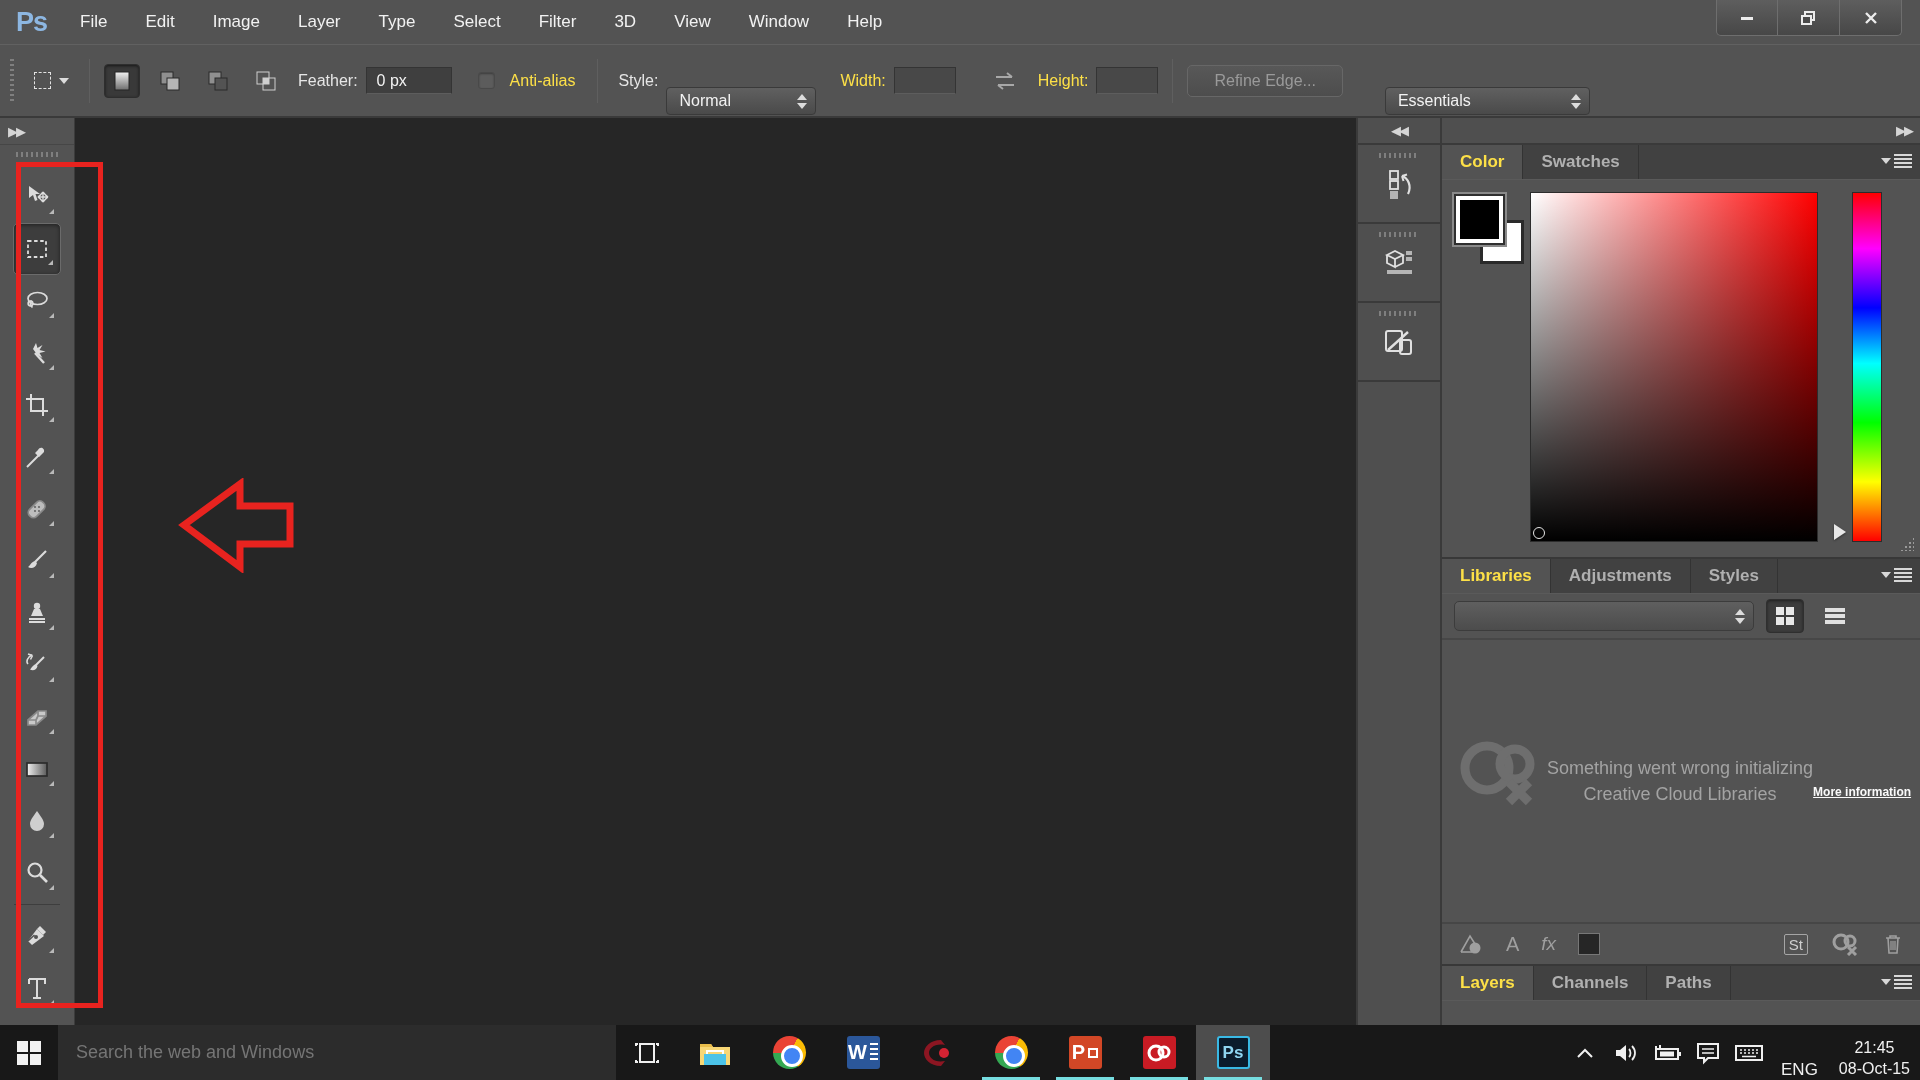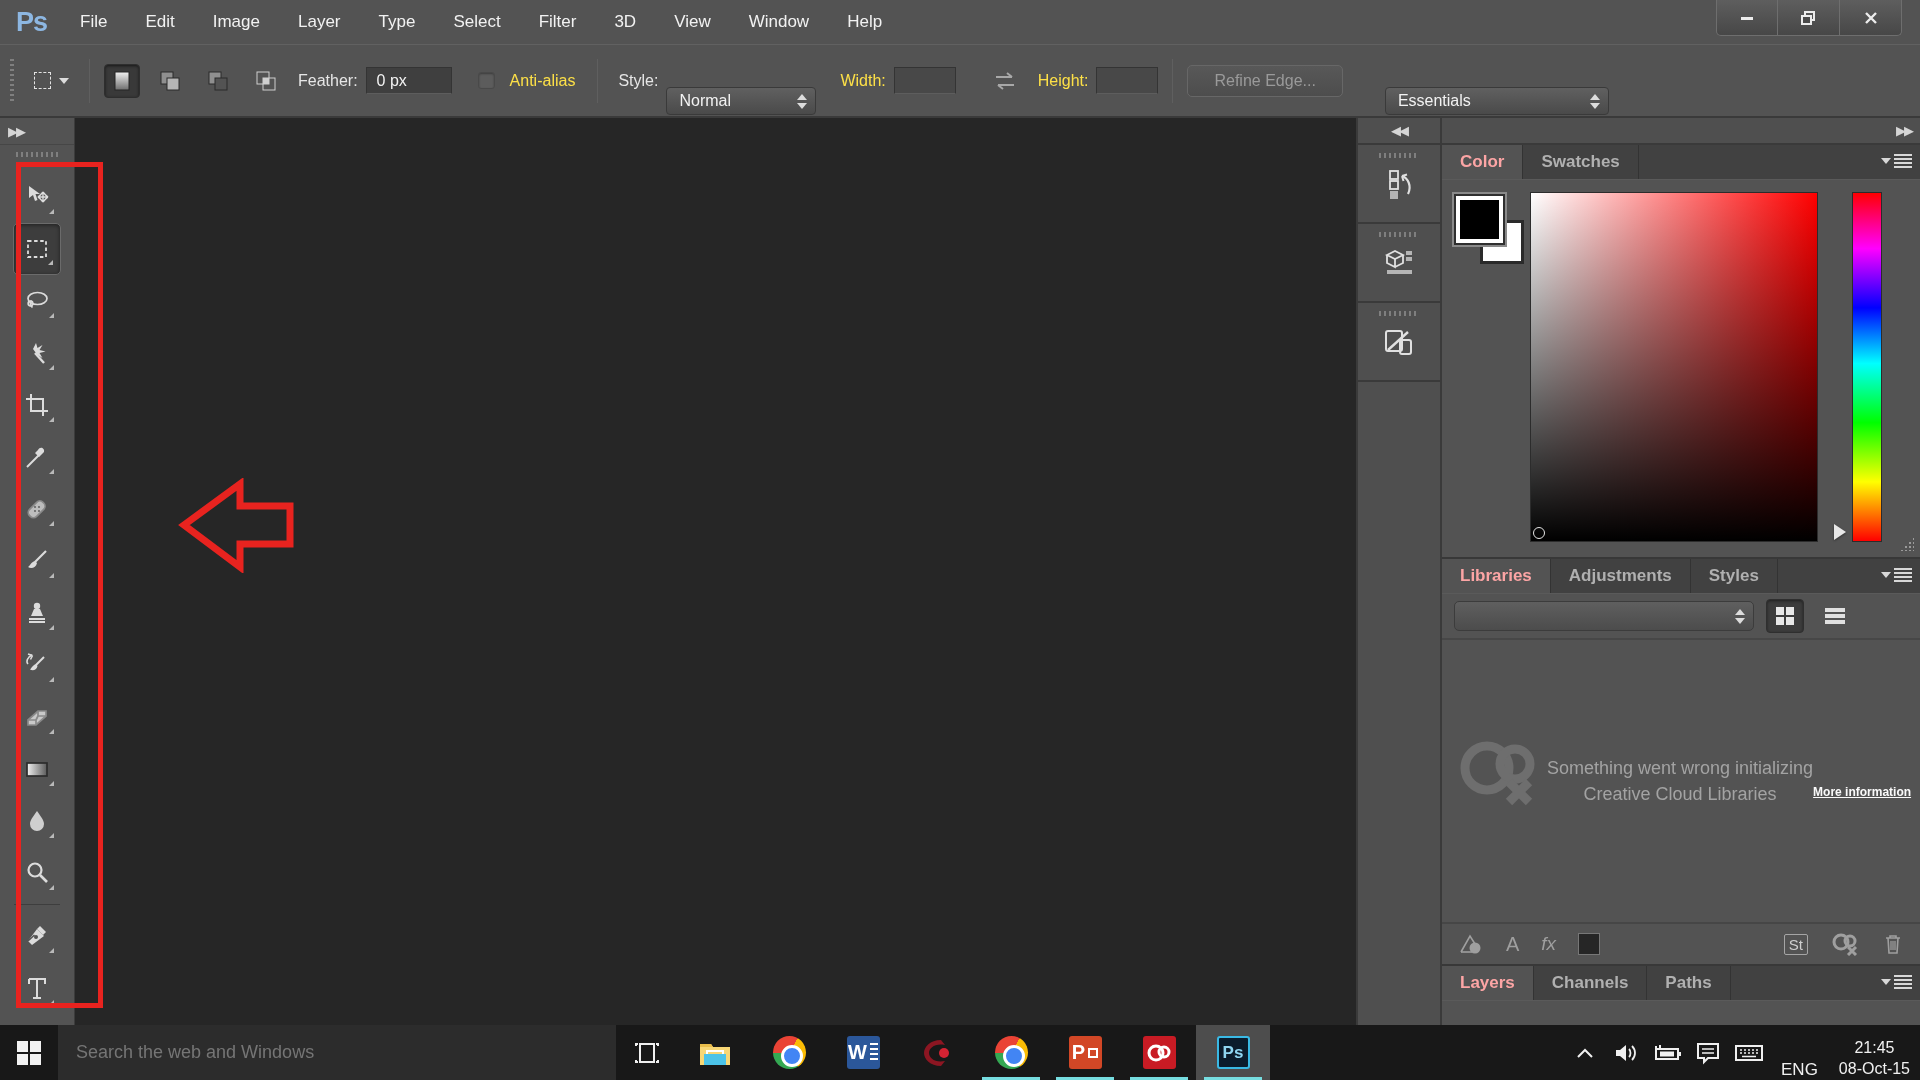--- a/index.html
+++ b/index.html
@@ -33,21 +33,21 @@
   .opt-label.dim, .dim-text { color:#fde047; }
   .opt-input { width:86px; height:27px; background:#3f3f3f; border:1px solid #343434; border-bottom-color:#5d5d5d; color:#f2f2f2; font-size:16px; padding:0 10px; font-family:"Liberation Sans",sans-serif; }
   .opt-input.small { width:62px; background:#484848; }
   .checkbox { width:17px; height:17px; border-radius:3px; background:#5c5c5c; border:1px solid #494949; box-shadow:inset 0 1px 2px rgba(0,0,0,.35); margin-right:9px; }
   .dropdown { height:28px; background:linear-gradient(#606060,#4a4a4a); border:1px solid #3a3a3a; border-radius:4px; display:flex; align-items:center; padding:0 8px 0 12px; color:#f2f2f2; font-size:16px;margin-top:41px; }
   .dropdown .spin { margin-left:auto; display:flex; flex-direction:column; gap:3px; padding-left:14px; }
   .spin i { width:0; height:0; border-left:5px solid transparent; border-right:5px solid transparent; display:block; }
   .spin i.up { border-bottom:6px solid #dcdcdc; }
   .spin i.down { border-top:6px solid #dcdcdc; }
   .style-dd { width:150px; margin-right:18px; }
-  .ws-dd { width:224px; }
+  .ws-dd { width:205px; }
   .refine-btn { height:32px; padding:0 26px; border:1px solid #676767; border-radius:5px; background:linear-gradient(#585858,#4d4d4d); color:#9a9a9a; font-size:16px; display:flex; align-items:center; margin-right:42px; }
 
   
   .workspace { display:flex; height:907px; }
 
   
   .tooldock { width:75px; background:#535353; border-right:1px solid #3c3c3c; display:flex; flex-direction:column; }
   .dock-header { height:27px; border-bottom:1px solid #464646; display:flex; align-items:center; padding:0 8px; color:#cfcfcf; }
   .chev { font-size:13px; letter-spacing:-2px; color:#d5d5d5; }
   .grip-h { width:42px; height:5px; margin:7px auto 14px;
@@ -67,21 +67,21 @@
   .icondock .dock-header { justify-content:center; border-bottom:2px solid #3a3a3a; }
   .dock-btn { height:79px; border-bottom:2px solid #3a3a3a; display:flex; flex-direction:column; align-items:center; padding-top:8px; }
   .dock-btn .grip-h { margin:0 auto 10px; width:40px; }
   .dock-btn svg { stroke:#e0e0e0; fill:none; stroke-width:1.8; }
 
   
   .paneldock { width:480px; background:#535353; border-left:2px solid #3a3a3a; display:flex; flex-direction:column; }
   .paneldock .dock-header { justify-content:flex-end; border-bottom:2px solid #3a3a3a; background:#4f4f4f; }
   .tabbar { height:35px; background:#414141; display:flex; align-items:stretch; position:relative; border-bottom:1px solid #5a5a5a; }
   .tab { padding:0 18px; display:flex; align-items:center; font-size:17px; font-weight:bold; color:#b0b0b0; border-right:1px solid #333; }
-  .tab.active { background:#535353; color:#fca5a5;text-align:center; }
+  .tab.active { background:#535353; color:#fde047;text-align:center; }
   .panel-menu { position:absolute; right:8px; top:9px; display:flex; align-items:center; gap:3px; }
   .panel-menu .tri { width:0; height:0; border-left:5px solid transparent; border-right:5px solid transparent; border-top:6px solid #d8d8d8; }
   .panel-menu .bars { width:18px; height:14px; background-image:repeating-linear-gradient(to bottom,#d8d8d8 0 2px,transparent 2px 4px); }
 
   
   .color-content { height:377px; position:relative; }
   .fg-swatch { position:absolute; left:14px; top:16px; width:47px; height:47px; background:#000; border:4px solid #fff; outline:2px solid #2f2f2f; box-shadow:0 0 0 4px #8a8a8a; }
   .bg-swatch { position:absolute; left:38px; top:40px; width:44px; height:44px; background:#fff; border:3px solid #2a2a2a; }
   .sat-grad { position:absolute; left:88px; top:12px; width:288px; height:350px; border:1px solid #2c2c2c;
     background:linear-gradient(to top,#000,rgba(0,0,0,0)),linear-gradient(to right,#fff,#ff0000); }

